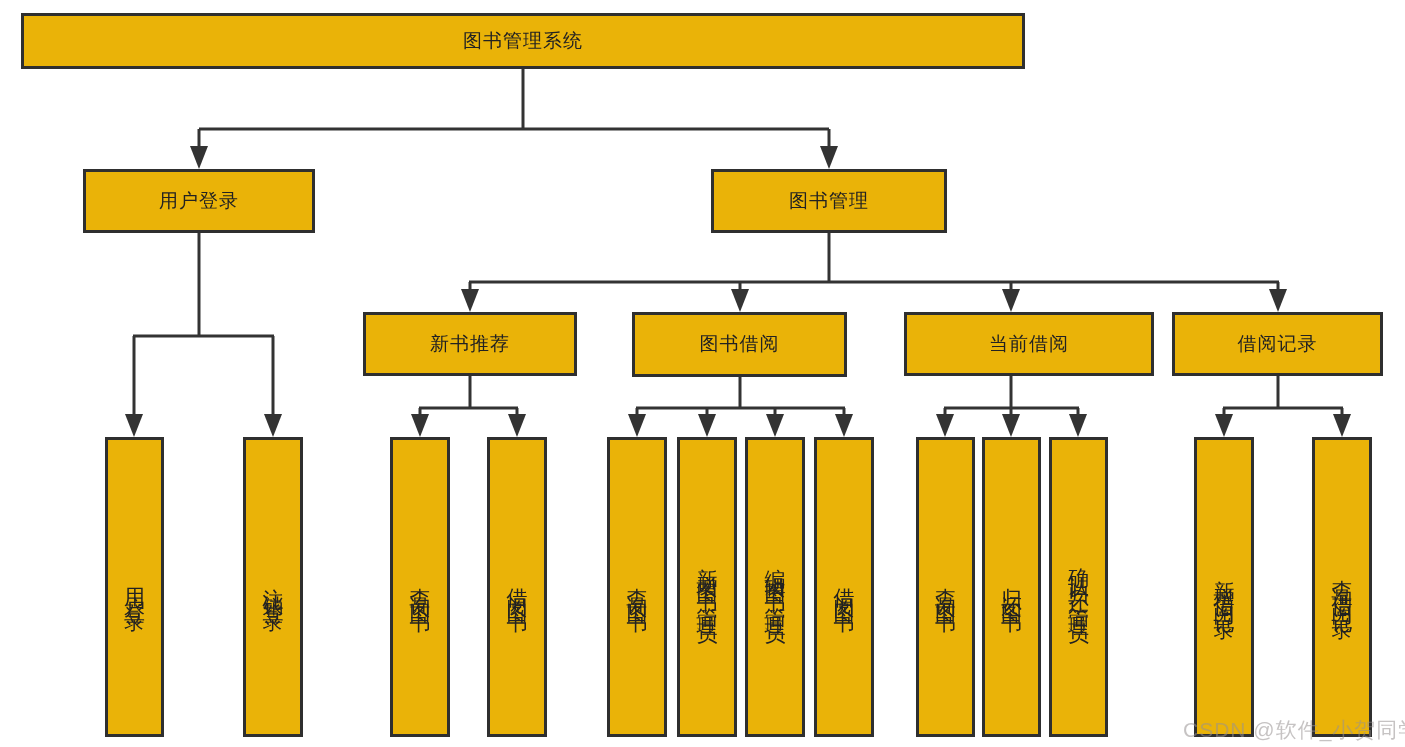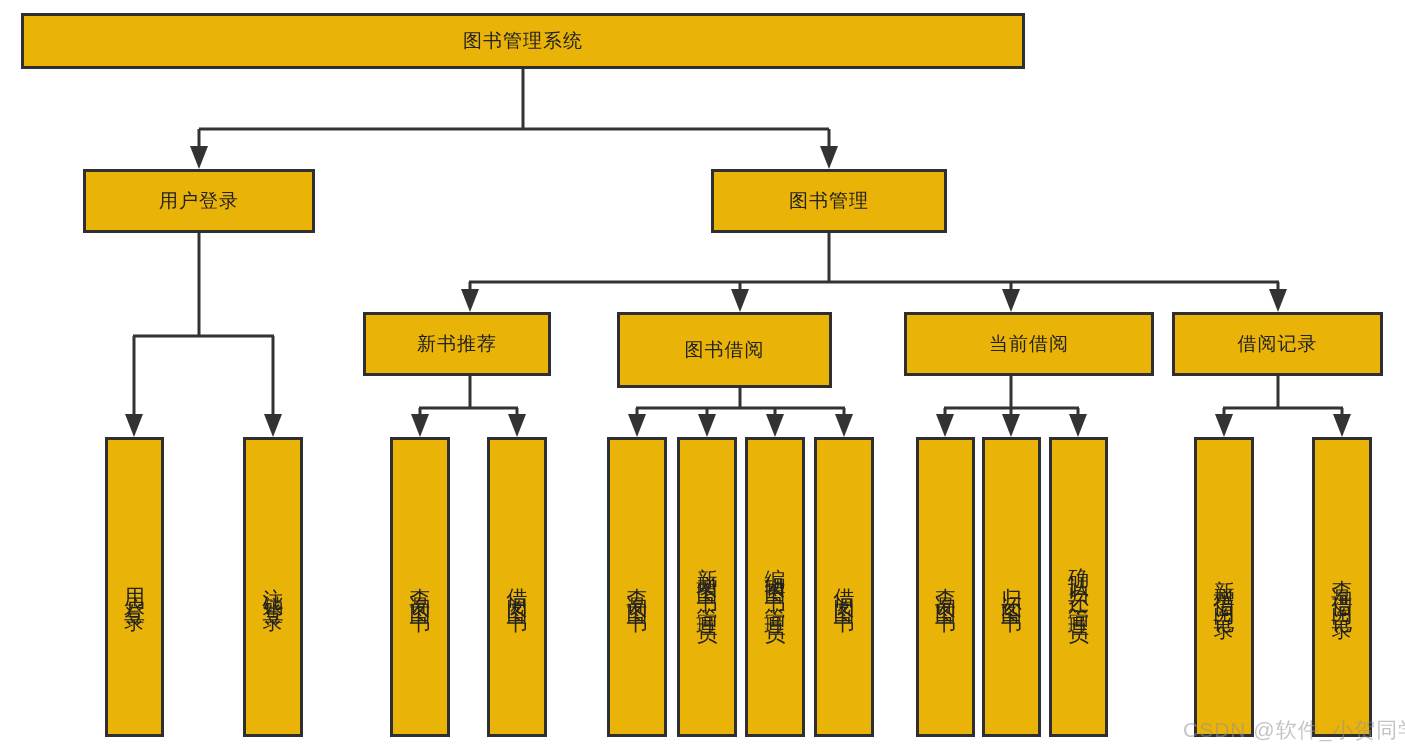--- a/index.html
+++ b/index.html
@@ -90,24 +90,24 @@
     <span class="lbl">图书管理系统</span>
   </div>
 
   <div class="box h" style="left:83px;top:169px;width:232px;height:64px">
     <span class="lbl">用户登录</span>
   </div>
   <div class="box h" style="left:711px;top:169px;width:236px;height:64px">
     <span class="lbl">图书管理</span>
   </div>
 
-  <div class="box h" style="left:363px;top:312px;width:188px;height:64px">
+  <div class="box h" style="left:363px;top:312px;width:214px;height:64px">
     <span class="lbl">新书推荐</span>
   </div>
-  <div class="box h" style="left:617px;top:312px;width:215px;height:76px">
+  <div class="box h" style="left:632px;top:312px;width:215px;height:65px">
     <span class="lbl">图书借阅</span>
   </div>
   <div class="box h" style="left:904px;top:312px;width:250px;height:64px">
     <span class="lbl">当前借阅</span>
   </div>
   <div class="box h" style="left:1172px;top:312px;width:211px;height:64px">
     <span class="lbl">借阅记录</span>
   </div>
 
   <div class="box v" style="left:105px;top:437px;width:59px;height:300px">

